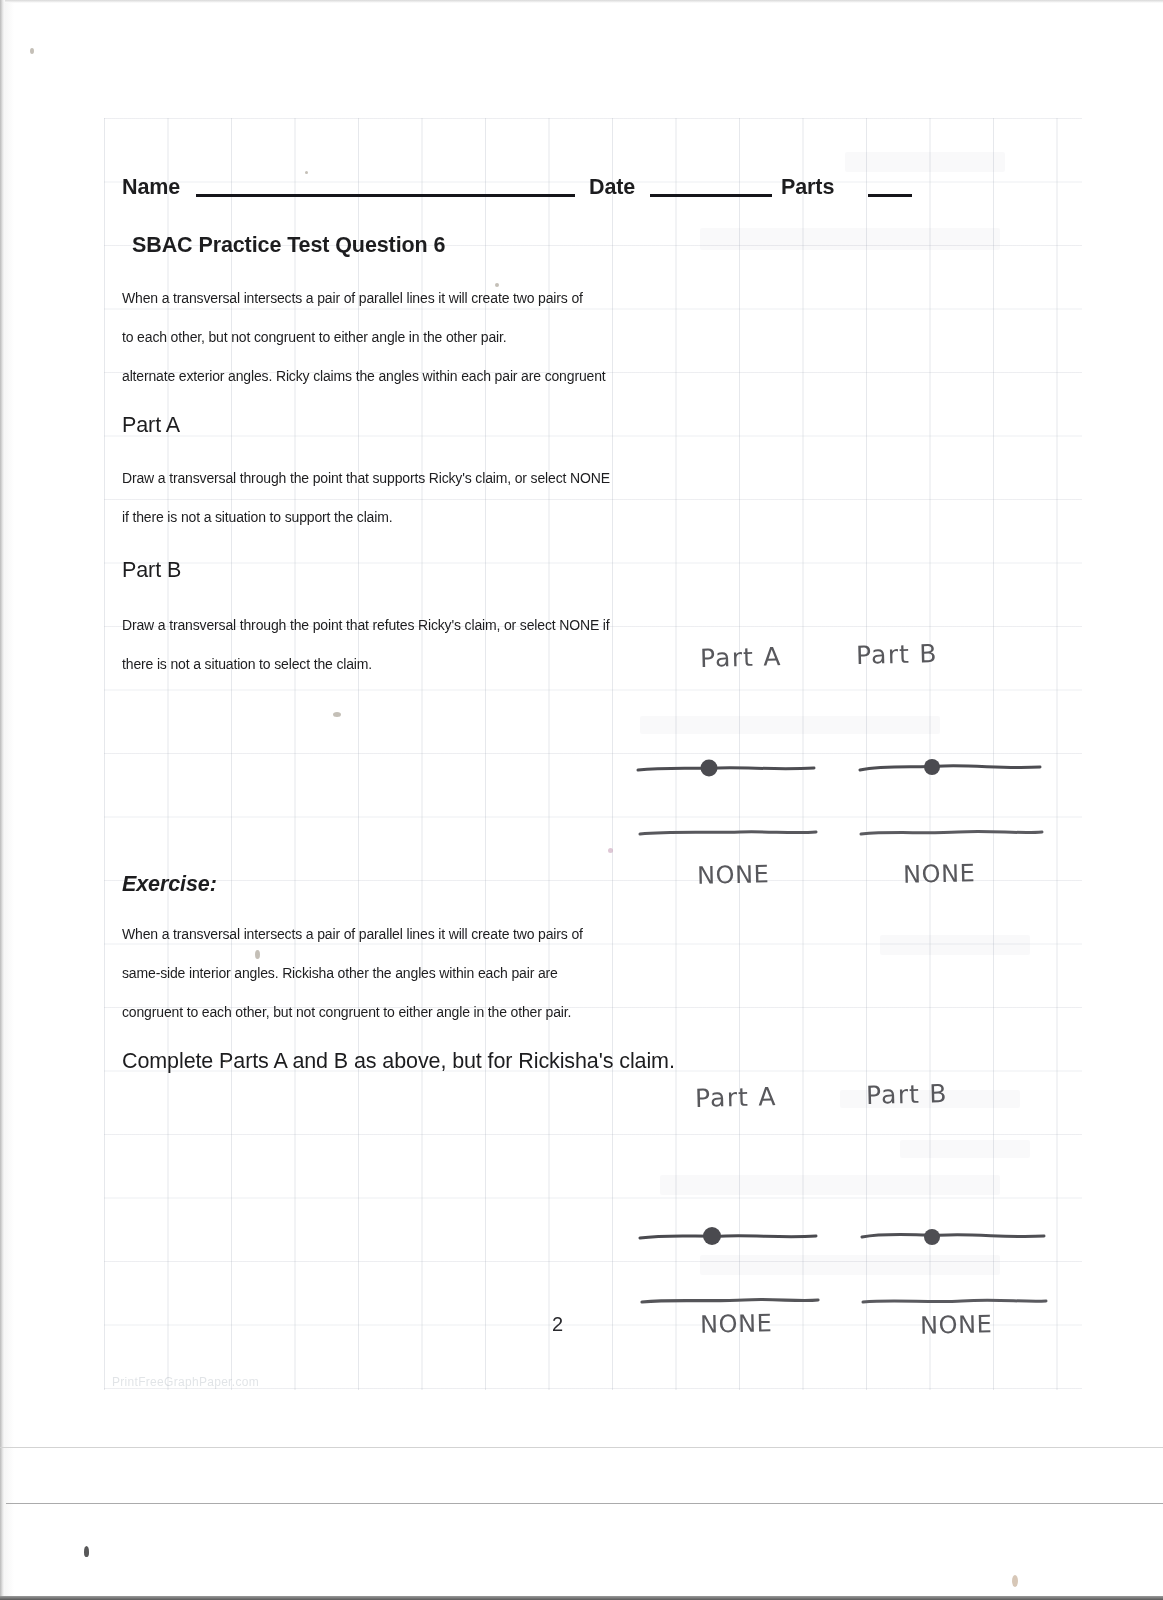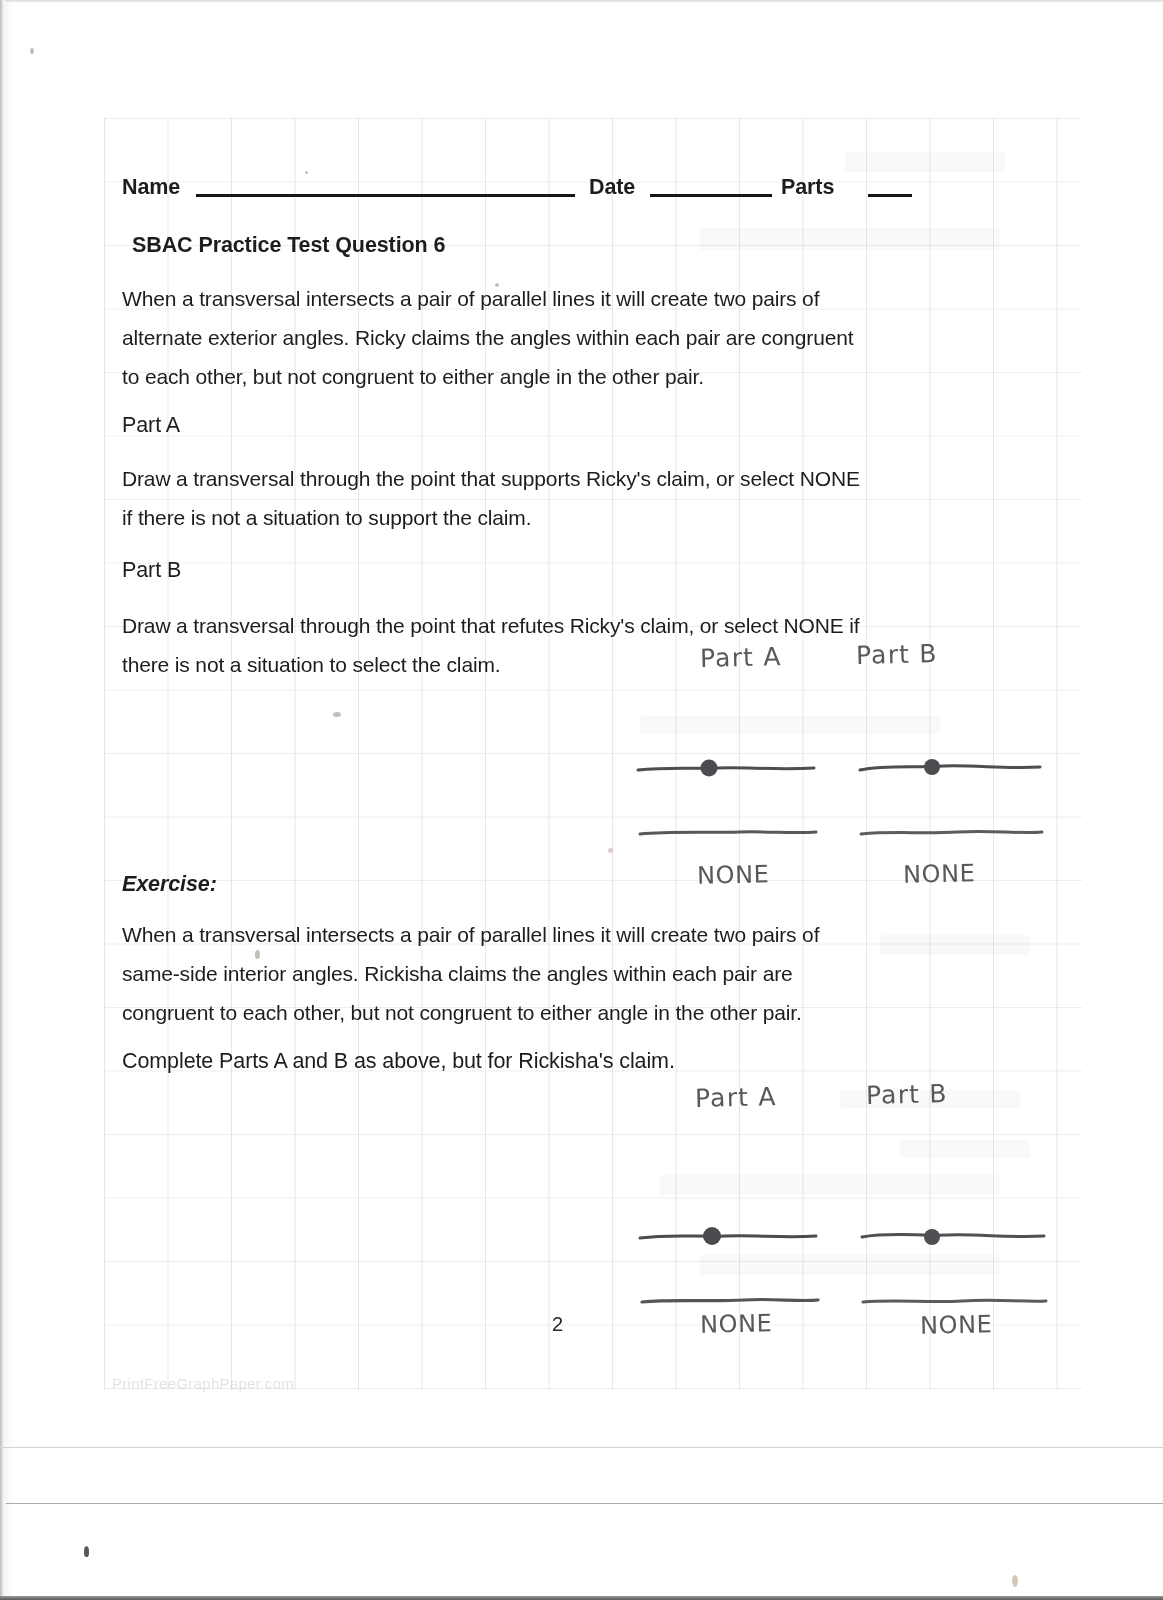--- a/index.html
+++ b/index.html
@@ -83,21 +83,21 @@
     background-image:
       linear-gradient(to right, rgba(150,160,175,0.10) 1px, transparent 1px);
     background-size: 63.5px 63.5px;
   }
 
   
   .watermark {
     position: absolute;
     left: 112px;
     top: 1375px;
-    font-size: 15px;
+    font-size: 12px;
     letter-spacing: .3px;
     color: rgba(120,130,145,0.22);
     font-family: "Liberation Sans", sans-serif;
     white-space: nowrap;
     user-select: none;
   }
 
   
   .bleed {
     position: absolute;
@@ -122,21 +122,21 @@
     line-height: 38px;
     letter-spacing: -0.1px;
     white-space: pre;
   }
   .ptext.bold { font-weight: bold; }
 
   .para {
     position: absolute;
     color: #1d1d1f;
     font-family: "Liberation Sans", sans-serif;
-    font-size: 21px;
+    font-size: 14px;
     line-height: 39px;
     letter-spacing: -0.15px;
     width: 880px;
   }
   .para div { white-space: pre; }
 
   
   .blank-rule {
     position: absolute;
     height: 3px;
@@ -216,40 +216,40 @@
     <div class="ptext bold" style="left:589px; top:168px;">Date</div>
     <div class="blank-rule" style="left:650px; top:194px; width:122px;"></div>
 
     <div class="ptext bold" style="left:781px; top:168px;">Parts</div>
     <div class="blank-rule" style="left:868px; top:194px; width:44px;"></div>
 
     <div class="ptext bold" style="left:132px; top:226px;">SBAC Practice Test Question 6</div>
 
     <div class="para" style="left:122px; top:279px;">
       <div>When a transversal intersects a pair of parallel lines it will create two pairs of</div>
+      <div>to each other, but not congruent to either angle in the other pair.</div>
       <div>alternate exterior angles. Ricky claims the angles within each pair are congruent</div>
-      <div>to each other, but not congruent to either angle in the other pair.</div>
     </div>
 
     <div class="ptext" style="left:122px; top:406px;">Part A</div>
     <div class="para" style="left:122px; top:459px;">
       <div>Draw a transversal through the point that supports Ricky's claim, or select NONE</div>
       <div>if there is not a situation to support the claim.</div>
     </div>
 
     <div class="ptext" style="left:122px; top:551px;">Part B</div>
     <div class="para" style="left:122px; top:606px;">
       <div>Draw a transversal through the point that refutes Ricky's claim, or select NONE if</div>
       <div>there is not a situation to select the claim.</div>
     </div>
 
     <div class="ptext bold" style="left:122px; top:865px;font-style:italic;">Exercise:</div>
     <div class="para" style="left:122px; top:915px;">
       <div>When a transversal intersects a pair of parallel lines it will create two pairs of</div>
-      <div>same-side interior angles. Rickisha claims the angles within each pair are</div>
+      <div>same-side interior angles. Rickisha other the angles within each pair are</div>
       <div>congruent to each other, but not congruent to either angle in the other pair.</div>
     </div>
 
     <div class="ptext" style="left:122px; top:1042px;">Complete Parts A and B as above, but for Rickisha's claim.</div>
 
     <div class="page-num" style="left:552px; top:1313px;">2</div>
   </div>
 
   <div>
 

